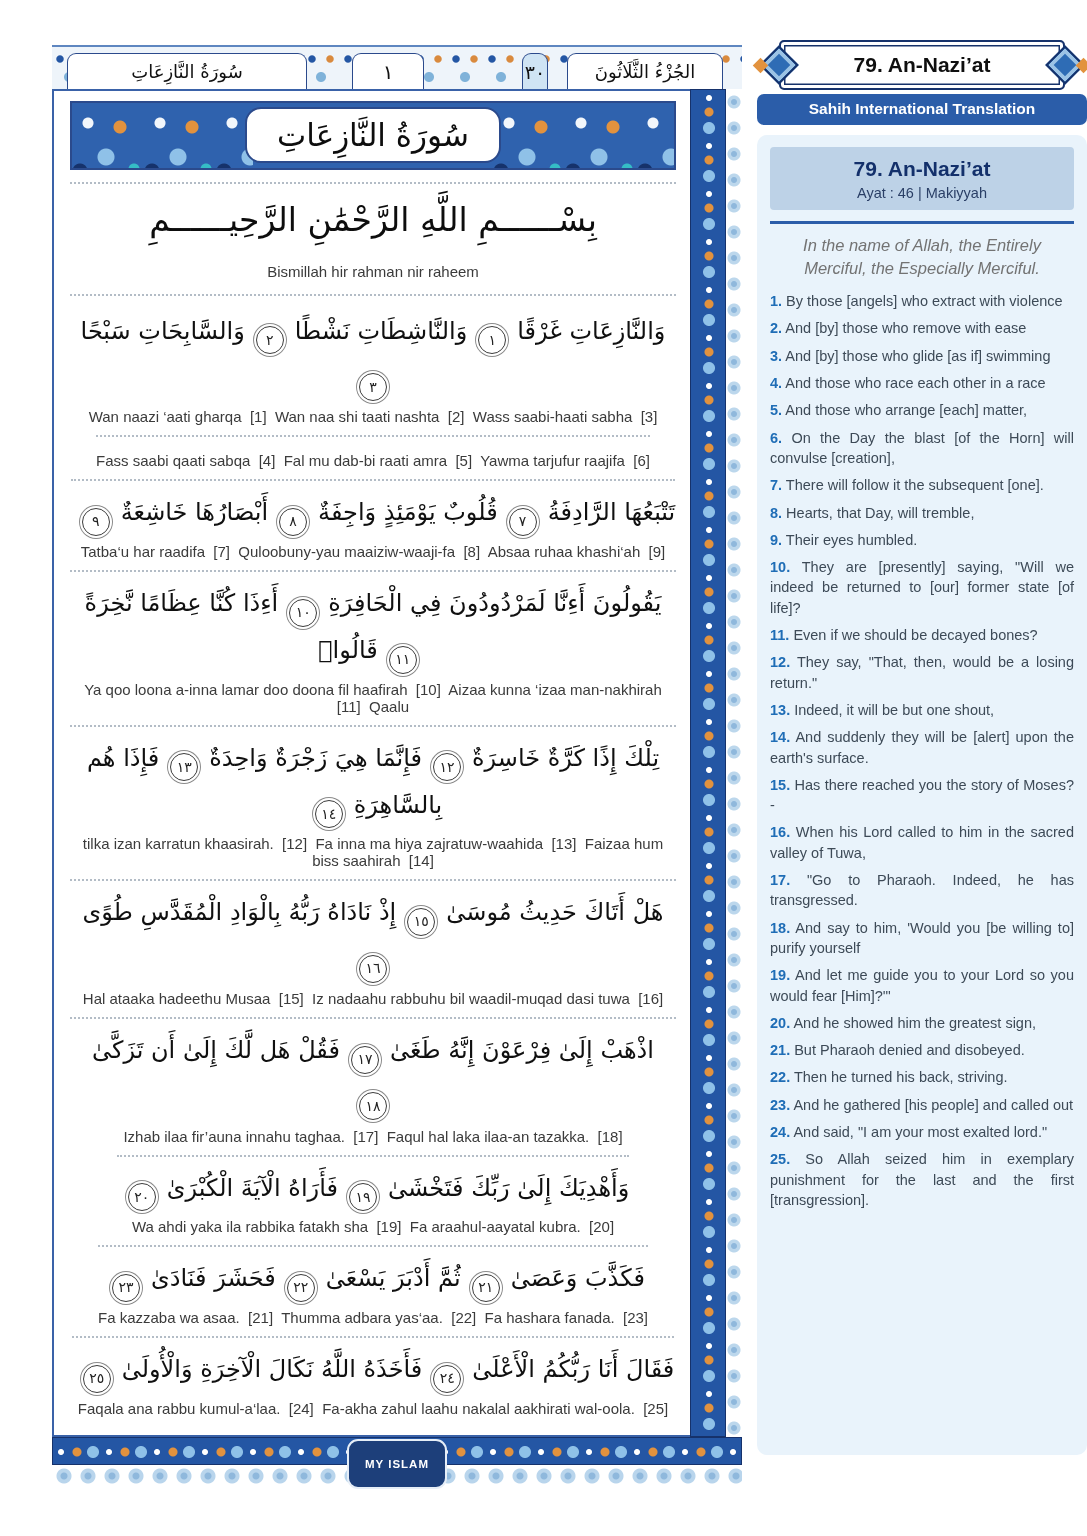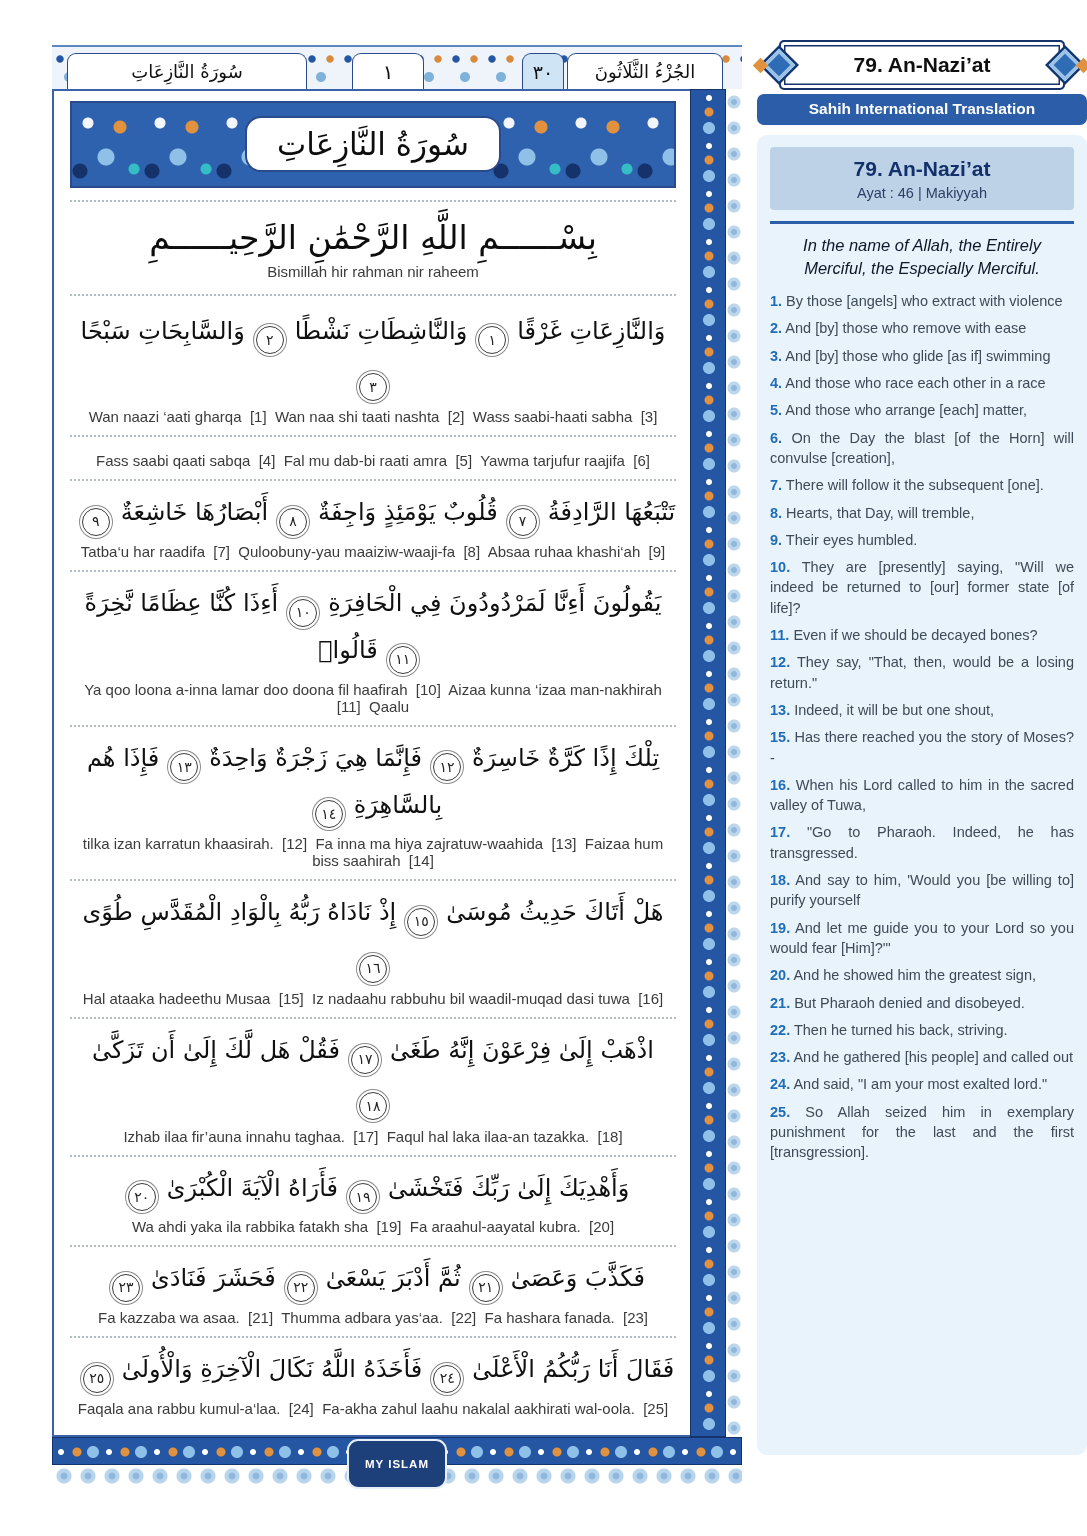--- a/index.html
+++ b/index.html
@@ -20,21 +20,21 @@
     border-top:2px solid #5e86c0;
   }
   .hdr-tab {
     position:absolute; top:8px; height:36px; background:#fff;
     border:1.5px solid #2b4a8c; border-bottom:none; border-radius:9px 9px 0 0;
     display:flex; align-items:center; justify-content:center;
     font-family:"DejaVu Sans", sans-serif; font-size:18px; color:#111; direction:rtl;
   }
   .tab-surah { left:15px; width:240px; }
   .tab-page  { left:300px; width:72px; font-size:20px; }
-  .tab-juz-num { left:470px; width:42px; background:#cfe4f4; font-size:19px; }
+  .tab-juz-num { left:470px; width:26px; background:#cfe4f4; font-size:19px; }
   .tab-juz   { left:515px; width:156px; }
 
   .content-page {
     position:absolute; left:0; top:44px; width:640px; height:1348px;
     border:2px solid #3a62a8; border-right:none; background:#fff;
     padding:0 16px; display:flex; flex-direction:column;
   }
 
   .side-strip {
     position:absolute; left:638px; top:44px; width:36px; height:1348px;
@@ -90,24 +90,24 @@
       radial-gradient(circle at 8px 68px, #16326b 7px, transparent 8px);
     background-size:72px 84px; }
   .banner-center { align-self:center; z-index:2; background:#fff; border:2px solid #2b4a8c;
     border-radius:16px; padding:8px 30px; margin:0 -8px;
     font-family:"DejaVu Sans", sans-serif; font-size:31px; color:#0d0d0d; direction:rtl; white-space:nowrap; }
 
   
   .bismillah-block { text-align:center; padding:16px 0 14px; margin-top:12px;
     border-top:2px dotted #b3bcc6; border-bottom:2px dotted #b3bcc6; }
   .bismillah-ar { font-family:"DejaVu Sans", sans-serif; font-size:33px; color:#0d0d0d; direction:rtl; }
-  .bismillah-tr { font-size:15px; color:#3b3b3b; margin-top:6px; }
-
-  
-  .ayah-rows { flex:1; display:flex; flex-direction:column; justify-content:space-between; padding:4px 0 8px; }
+  .bismillah-tr { font-size:15px; color:#3b3b3b; margin-top:24px; }
+
+  
+  .ayah-rows { flex:1; display:flex; flex-direction:column; justify-content:space-between; padding:4px 0 8px;align-items:center; }
   .ayah-row { padding:8px 0 10px; }
   .ayah-row + .ayah-row { border-top:2px dotted #b3bcc6; }
   .ayah-line { direction:rtl; text-align:center; font-family:"DejaVu Sans", sans-serif;
     font-size:24px; line-height:1.95; color:#101010; }
   .ayah-badge { display:inline-flex; align-items:center; justify-content:center;
     width:28px; height:28px; border-radius:50%; border:1.5px solid #3c3c3c;
     box-shadow:0 0 0 2px #ffffff, 0 0 0 3px #8a8a8a; background:#fff;
     font-size:14px; color:#222; margin:0 11px; vertical-align:-6px; }
   .translit { text-align:center; font-size:15px; color:#3b3b3b; margin-top:7px; white-space:pre-wrap; }
 
@@ -128,21 +128,21 @@
 
   .source-bar { margin-top:4px; background:#2b5da9; color:#fff; font-weight:bold;
     text-align:center; padding:6px 0 7px; border-radius:7px; font-size:15.5px; }
 
   .panel-body { margin-top:10px; background:#e9f3fb; border-radius:10px;
     padding:12px 13px 16px; height:1320px; overflow:hidden; }
   .surah-card { background:#bdd2e7; border-radius:4px; text-align:center; padding:10px 0 9px; }
   .card-title { font-weight:bold; font-size:21px; color:#13306b; }
   .card-meta  { font-size:14.5px; color:#2a3f66; margin-top:4px; }
   .card-rule { height:3px; background:#2b5da9; margin:11px 0 10px; }
-  .bismillah-en { font-style:italic; font-size:16.5px; color:#0f172a; text-align:center; line-height:1.4; }
+  .bismillah-en { font-style:italic; font-size:16.5px; color:#737373; text-align:center; line-height:1.4; }
   .verses { margin-top:11px; }
   .verse { margin:0 0 7px; font-size:14.5px; line-height:1.4; color:#3d4a57; text-align:justify; }
   .vnum { color:#1f6db6; font-weight:bold; }
 </style>
 </head>
 <body>
 
 <div class="screen">
 
   <div class="left-page">
@@ -247,20 +247,21 @@
           <p class="verse"><span class="vnum">4.</span> And those who race each other in a race</p>
           <p class="verse"><span class="vnum">5.</span> And those who arrange [each] matter,</p>
           <p class="verse"><span class="vnum">6.</span> On the Day the blast [of the Horn] will convulse [creation],</p>
           <p class="verse"><span class="vnum">7.</span> There will follow it the subsequent [one].</p>
           <p class="verse"><span class="vnum">8.</span> Hearts, that Day, will tremble,</p>
           <p class="verse"><span class="vnum">9.</span> Their eyes humbled.</p>
           <p class="verse"><span class="vnum">10.</span> They are [presently] saying, "Will we indeed be returned to [our] former state [of life]?</p>
           <p class="verse"><span class="vnum">11.</span> Even if we should be decayed bones?</p>
           <p class="verse"><span class="vnum">12.</span> They say, "That, then, would be a losing return."</p>
           <p class="verse"><span class="vnum">13.</span> Indeed, it will be but one shout,</p>
+          <p class="verse"><span class="vnum">14.</span> And suddenly they will be [alert] upon the earth's surface.</p>
           <p class="verse"><span class="vnum">15.</span> Has there reached you the story of Moses? -</p>
           <p class="verse"><span class="vnum">16.</span> When his Lord called to him in the sacred valley of Tuwa,</p>
           <p class="verse"><span class="vnum">17.</span> "Go to Pharaoh. Indeed, he has transgressed.</p>
           <p class="verse"><span class="vnum">18.</span> And say to him, 'Would you [be willing to] purify yourself</p>
           <p class="verse"><span class="vnum">19.</span> And let me guide you to your Lord so you would fear [Him]?'"</p>
           <p class="verse"><span class="vnum">20.</span> And he showed him the greatest sign,</p>
           <p class="verse"><span class="vnum">21.</span> But Pharaoh denied and disobeyed.</p>
           <p class="verse"><span class="vnum">22.</span> Then he turned his back, striving.</p>
           <p class="verse"><span class="vnum">23.</span> And he gathered [his people] and called out</p>
           <p class="verse"><span class="vnum">24.</span> And said, "I am your most exalted lord."</p>

